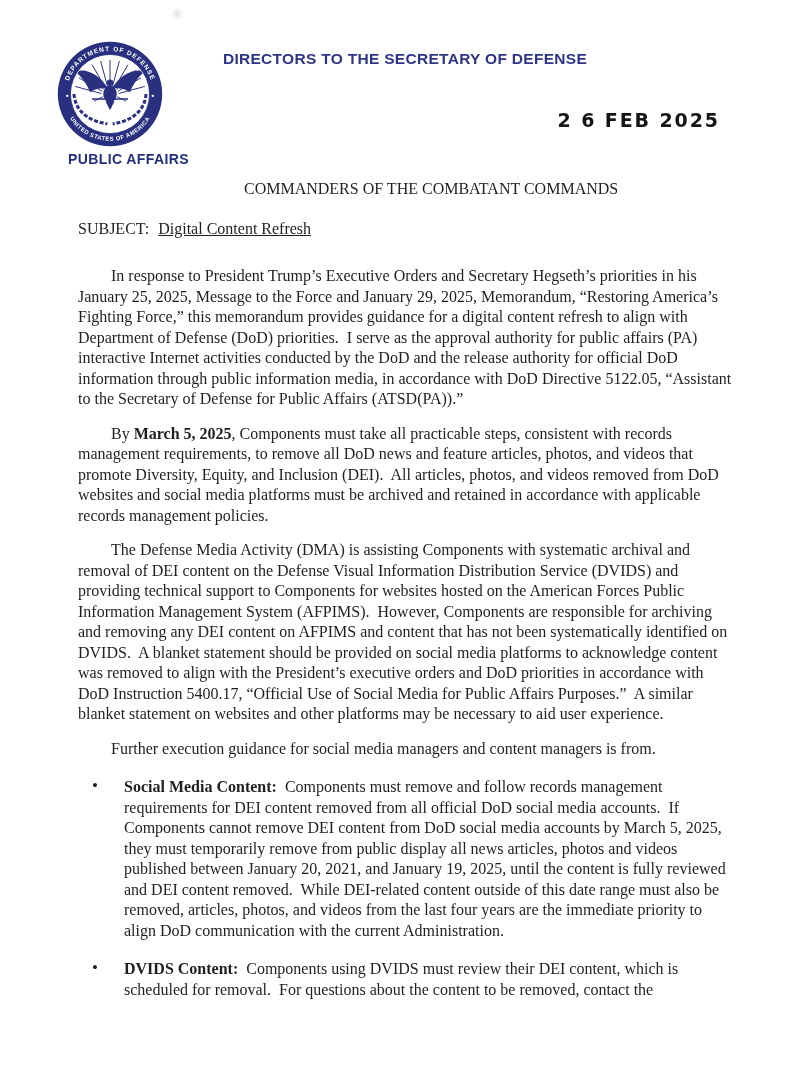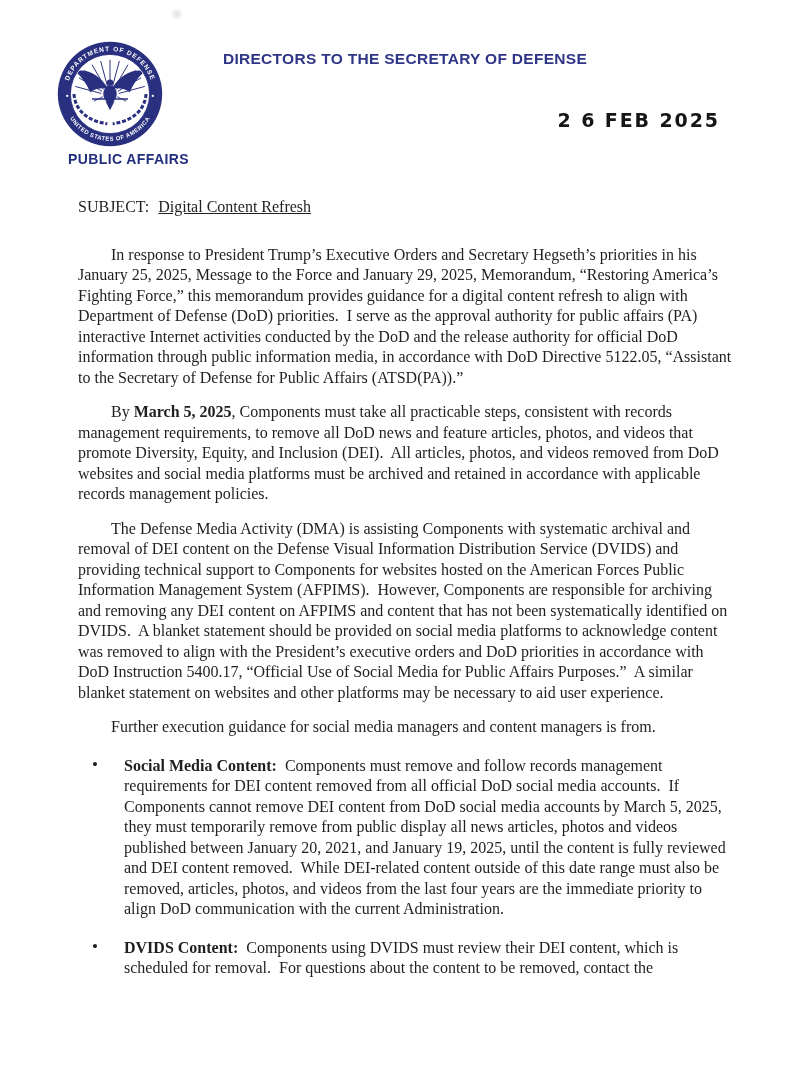--- a/index.html
+++ b/index.html
@@ -122,20 +122,21 @@
 
   <div class="lh-block">
     <div class="lh-title">DIRECTORS TO THE SECRETARY OF DEFENSE</div>
     <div class="lh-addr">
     </div>
   </div>
 
   <div class="date-stamp">2 6 FEB 2025</div>
 
   <div class="content">
+    <div class="memo-line cont">COMMANDERS OF THE COMBATANT COMMANDS</div>
 
     <div class="subject-line">
       <span>SUBJECT:</span><span class="subject-value">Digital Content Refresh</span>
     </div>
 
     <div class="body-flow">
       <div>
           <p class="para"><span>In response to President Trump’s Executive Orders and Secretary Hegseth’s priorities in his January 25, 2025, Message to the Force and January 29, 2025, Memorandum, “Restoring America’s Fighting Force,” this memorandum provides guidance for a digital content refresh to align with Department of Defense (DoD) priorities.&nbsp; I serve as the approval authority for public affairs (PA) interactive Internet activities conducted by the DoD and the release authority for official DoD information through public information media, in accordance with DoD Directive 5122.05, “Assistant to the Secretary of Defense for Public Affairs (ATSD(PA)).”</span></p>
           <p class="para"><span>By </span><span class="bold">March 5, 2025</span><span>, Components must take all practicable steps, consistent with records management requirements, to remove all DoD news and feature articles, photos, and videos that promote Diversity, Equity, and Inclusion (DEI).&nbsp; All articles, photos, and videos removed from DoD websites and social media platforms must be archived and retained in accordance with applicable records management policies.</span></p>
           <p class="para"><span>The Defense Media Activity (DMA) is assisting Components with systematic archival and removal of DEI content on the Defense Visual Information Distribution Service (DVIDS) and providing technical support to Components for websites hosted on the American Forces Public Information Management System (AFPIMS).&nbsp; However, Components are responsible for archiving and removing any DEI content on AFPIMS and content that has not been systematically identified on DVIDS.&nbsp; A blanket statement should be provided on social media platforms to acknowledge content was removed to align with the President’s executive orders and DoD priorities in accordance with DoD Instruction 5400.17, “Official Use of Social Media for Public Affairs Purposes.”&nbsp; A similar blanket statement on websites and other platforms may be necessary to aid user experience.</span></p>

